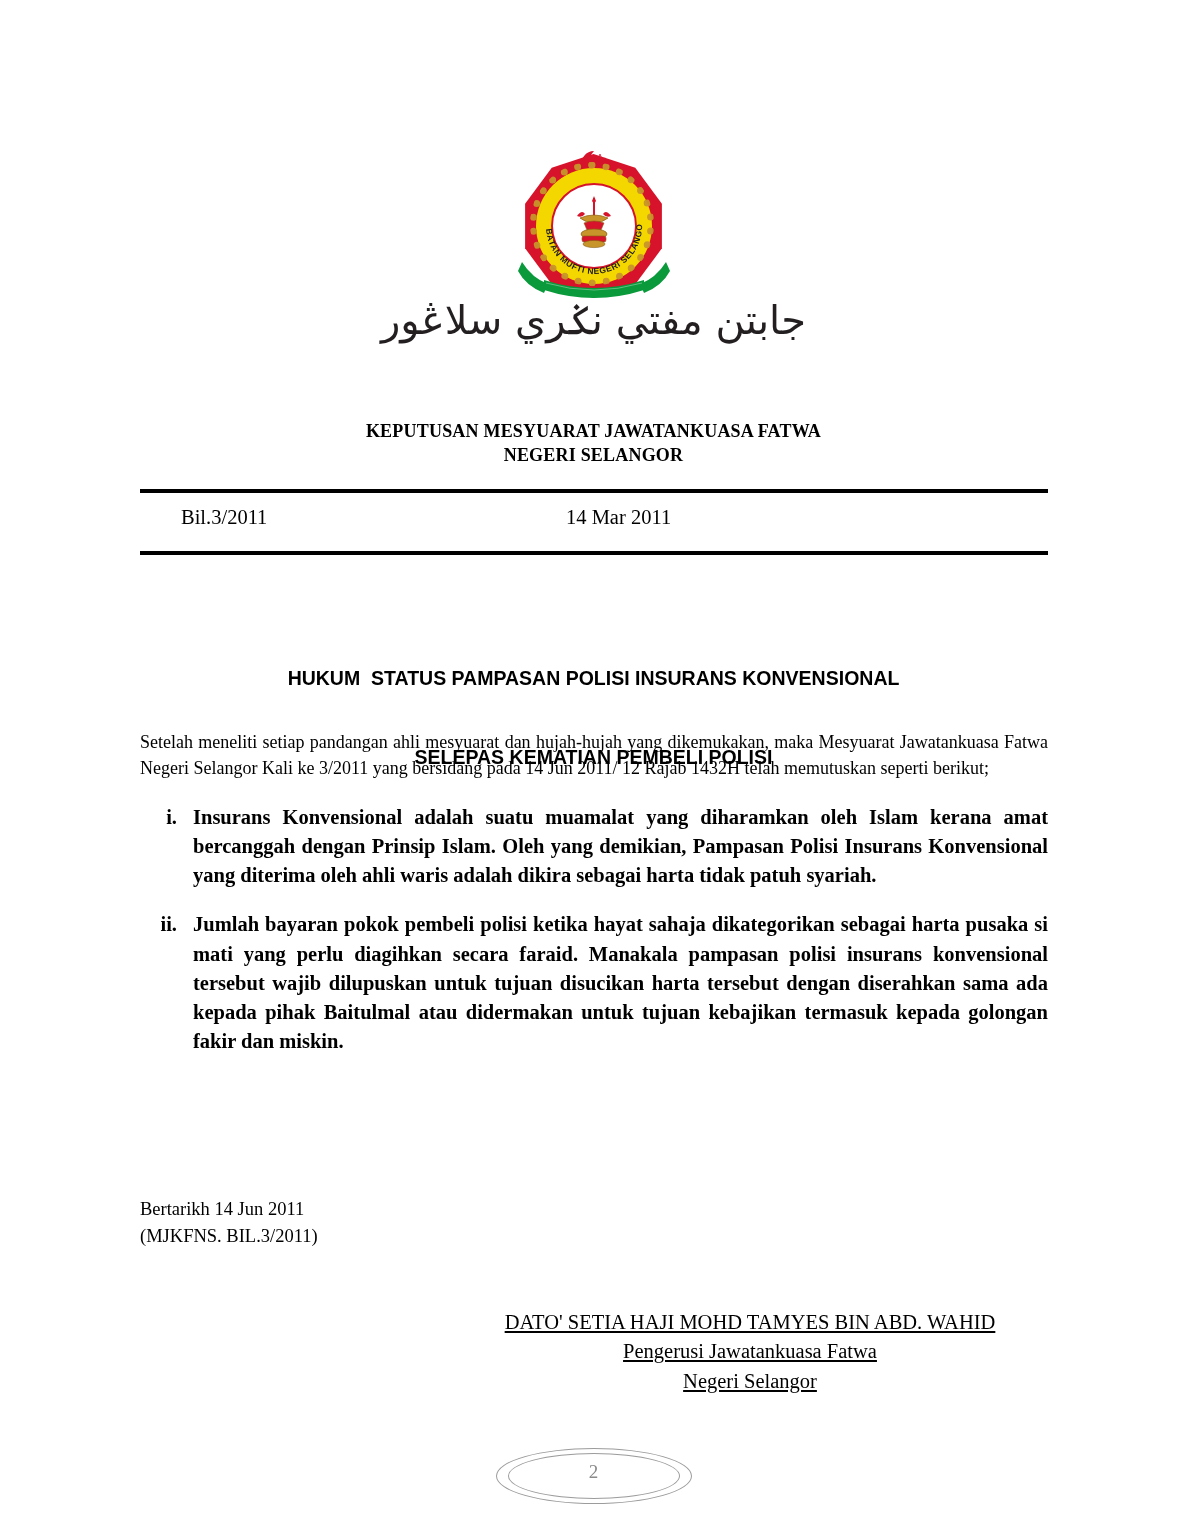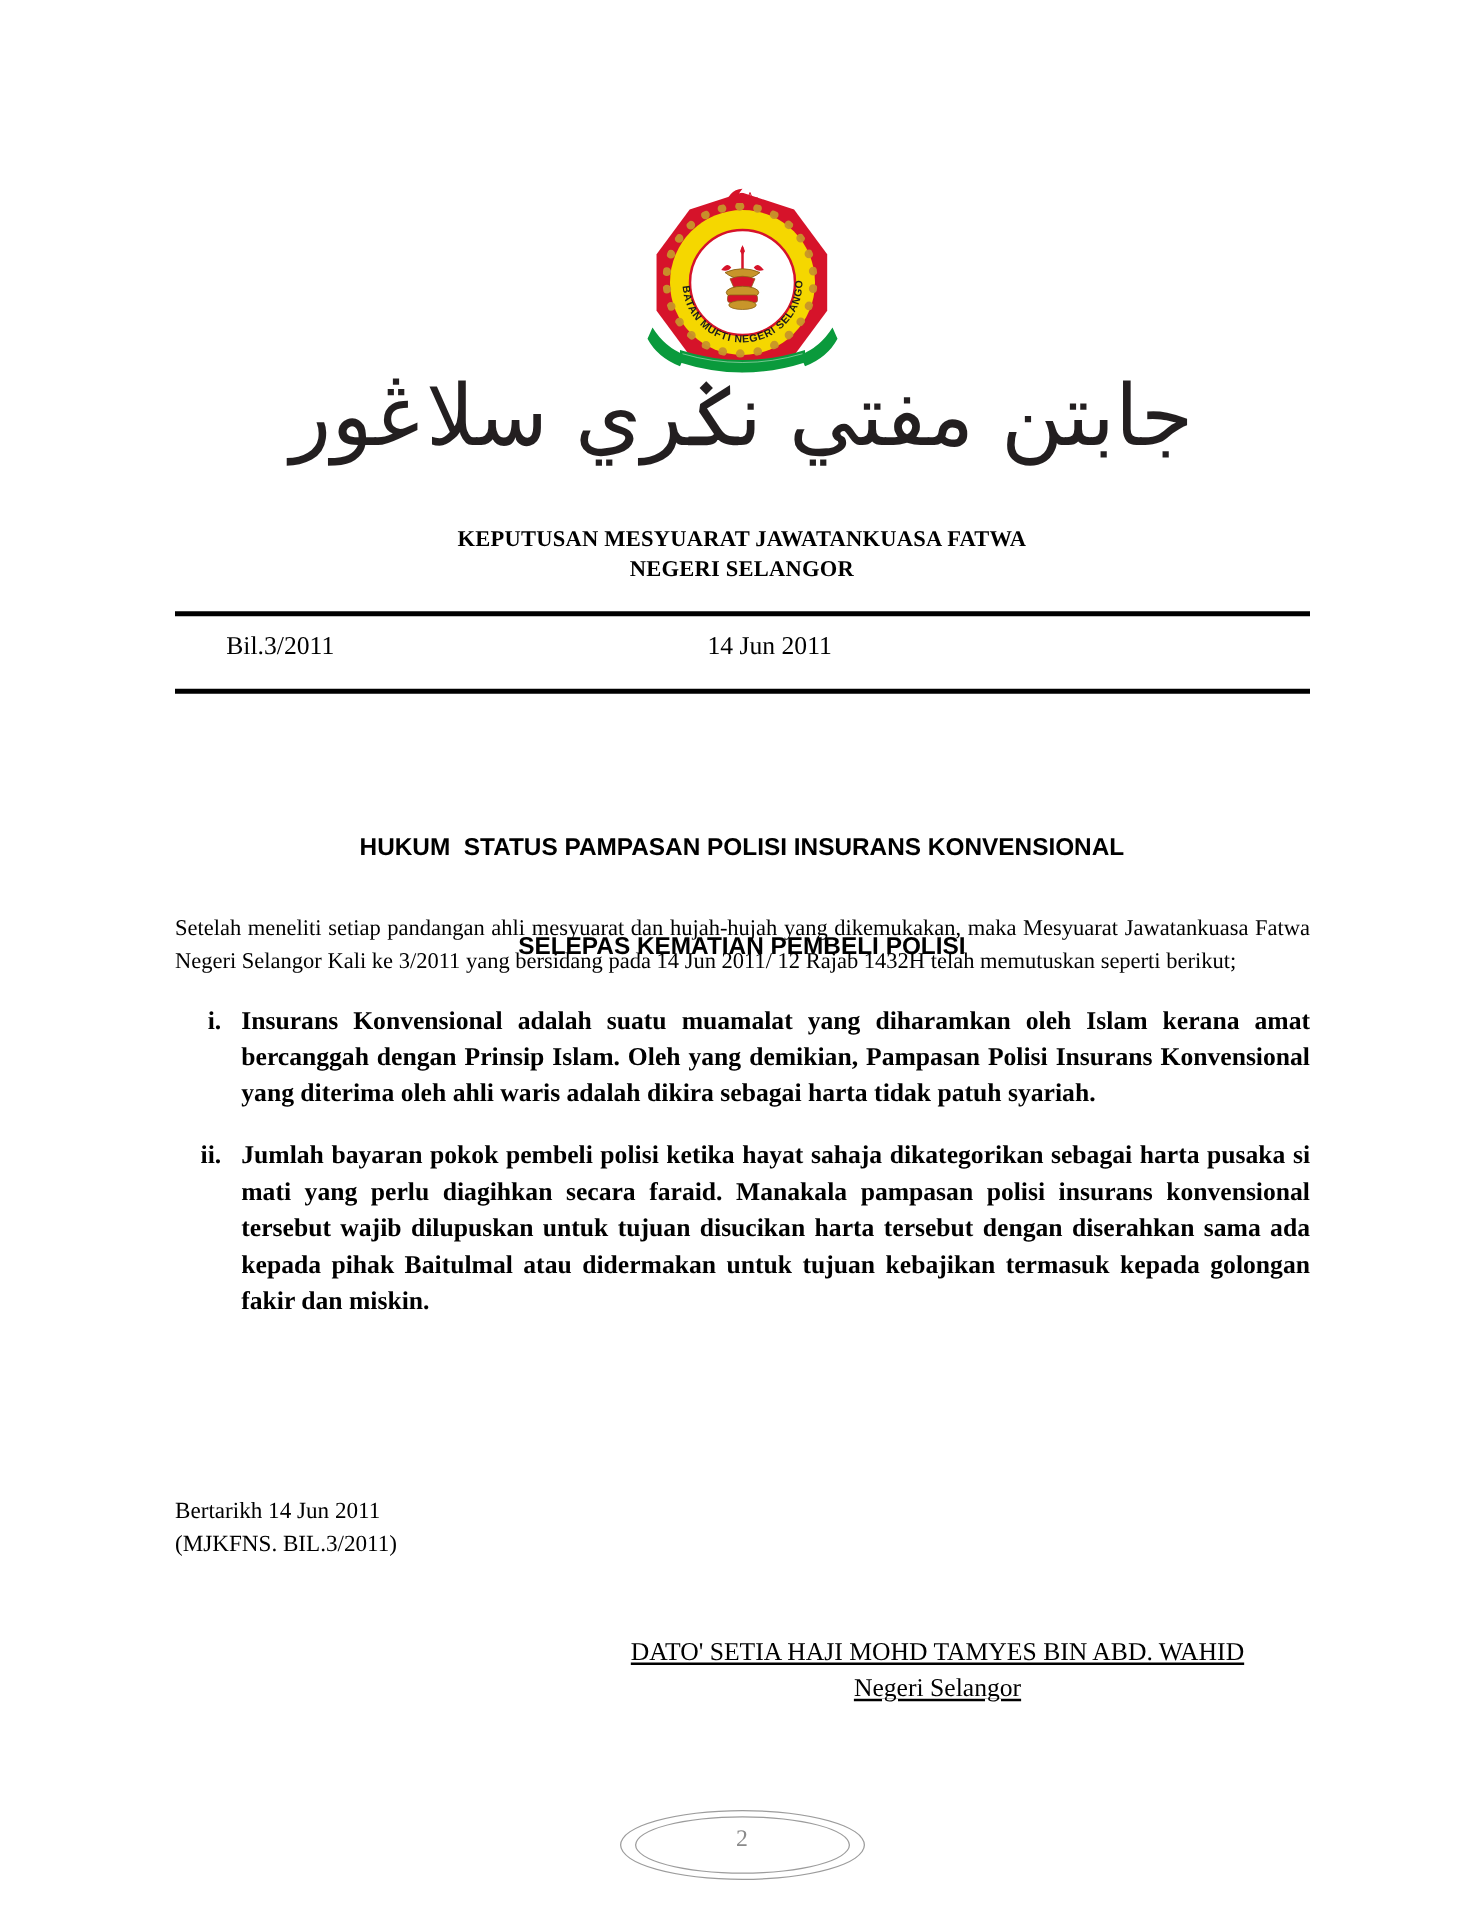--- a/index.html
+++ b/index.html
@@ -121,21 +121,21 @@
   }
 
   
   .jawi-wordmark {
     position: absolute;
     top: 300px;
     left: 0;
     width: 1187px;
     text-align: center;
     font-family: "DejaVu Sans", sans-serif;
-    font-size: 68px;
+    font-size: 40px;
     line-height: 1;
     color: #231f20;
     direction: rtl;
     white-space: nowrap;
   }
 
   
   .doc-title {
     position: absolute;
     top: 420px;
@@ -348,21 +348,21 @@
   <div class="jawi-wordmark">جابتن مفتي نݢري سلاڠور</div>
 
   <div class="doc-title">
     <div>KEPUTUSAN MESYUARAT JAWATANKUASA FATWA</div>
     <div>NEGERI SELANGOR</div>
   </div>
 
   <div class="rule rule-top"></div>
   <div class="meta-row">
     <span class="meta-bil">Bil.3/2011</span>
-    <span class="meta-date">14 Jun 2011</span>
+    <span class="meta-date">14 Mar 2011</span>
   </div>
   <div class="rule rule-bottom"></div>
 
   <div class="subject">
     <div>HUKUM  STATUS PAMPASAN POLISI INSURANS KONVENSIONAL</div>
     <div>SELEPAS KEMATIAN PEMBELI POLISI</div>
   </div>
 
   <div class="body-wrap">
     <p class="intro">Setelah meneliti setiap pandangan ahli mesyuarat dan hujah-hujah yang dikemukakan, maka Mesyuarat Jawatankuasa Fatwa Negeri Selangor Kali ke 3/2011 yang bersidang pada 14 Jun 2011/ 12 Rajab 1432H telah memutuskan seperti berikut;</p>
@@ -379,20 +379,21 @@
     </ol>
   </div>
 
   <div class="dated">
     <div>Bertarikh 14 Jun 2011</div>
     <div>(MJKFNS. BIL.3/2011)</div>
   </div>
 
   <div class="signature">
     <div class="sig-name">DATO' SETIA HAJI MOHD TAMYES BIN ABD. WAHID</div>
+    <div>Pengerusi Jawatankuasa Fatwa</div>
     <div>Negeri Selangor</div>
   </div>
 
   <div class="page-num">
     <div class="badge">
       <div class="ell-outer"></div>
       <div class="ell-inner"></div>
       <div class="num">2</div>
     </div>
   </div>

